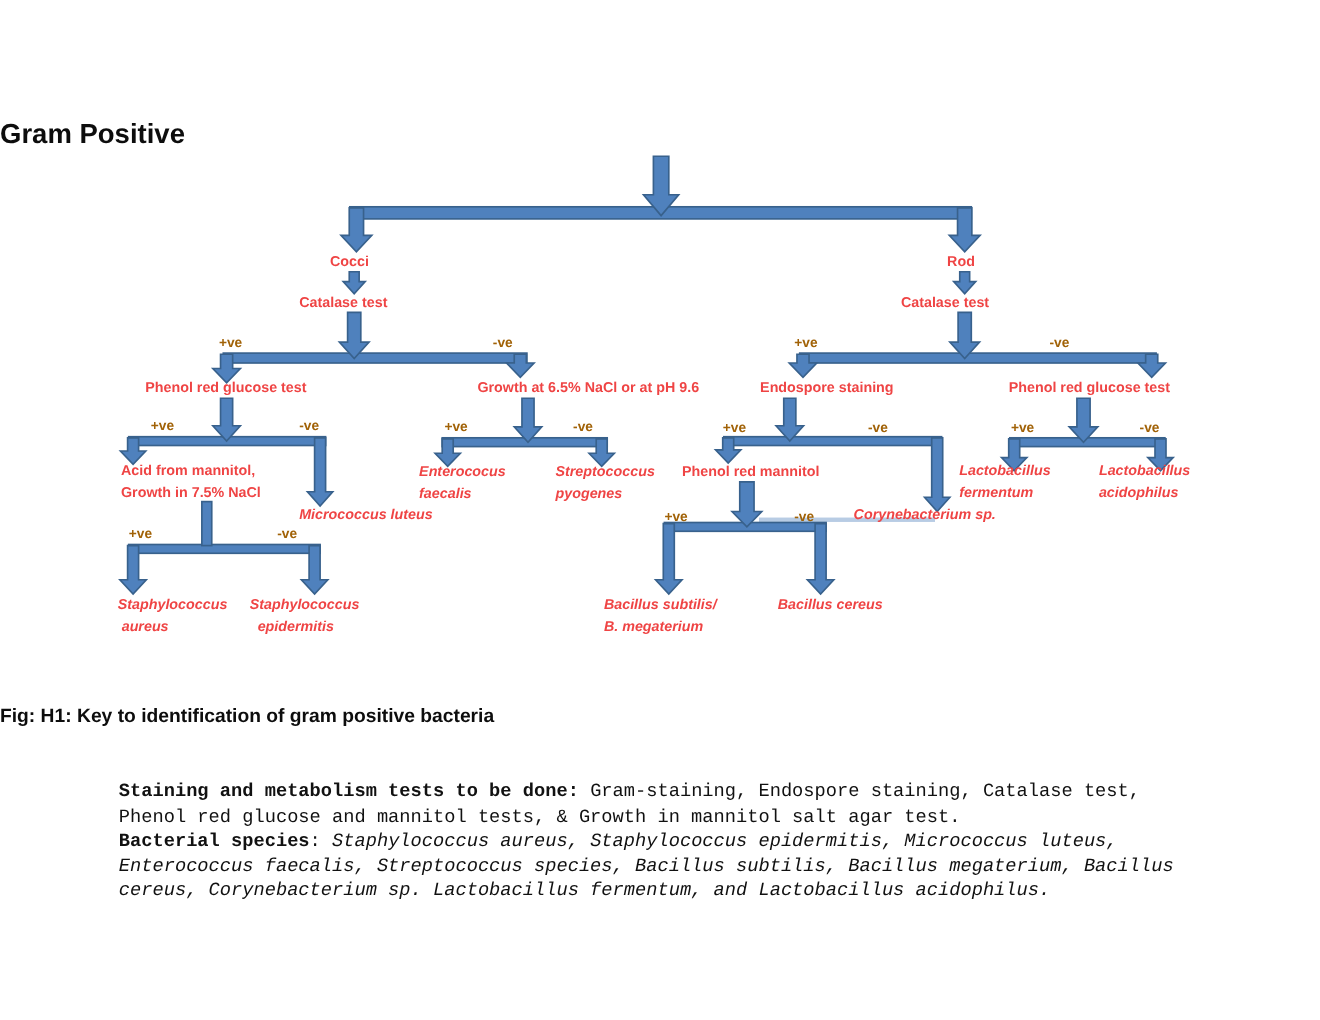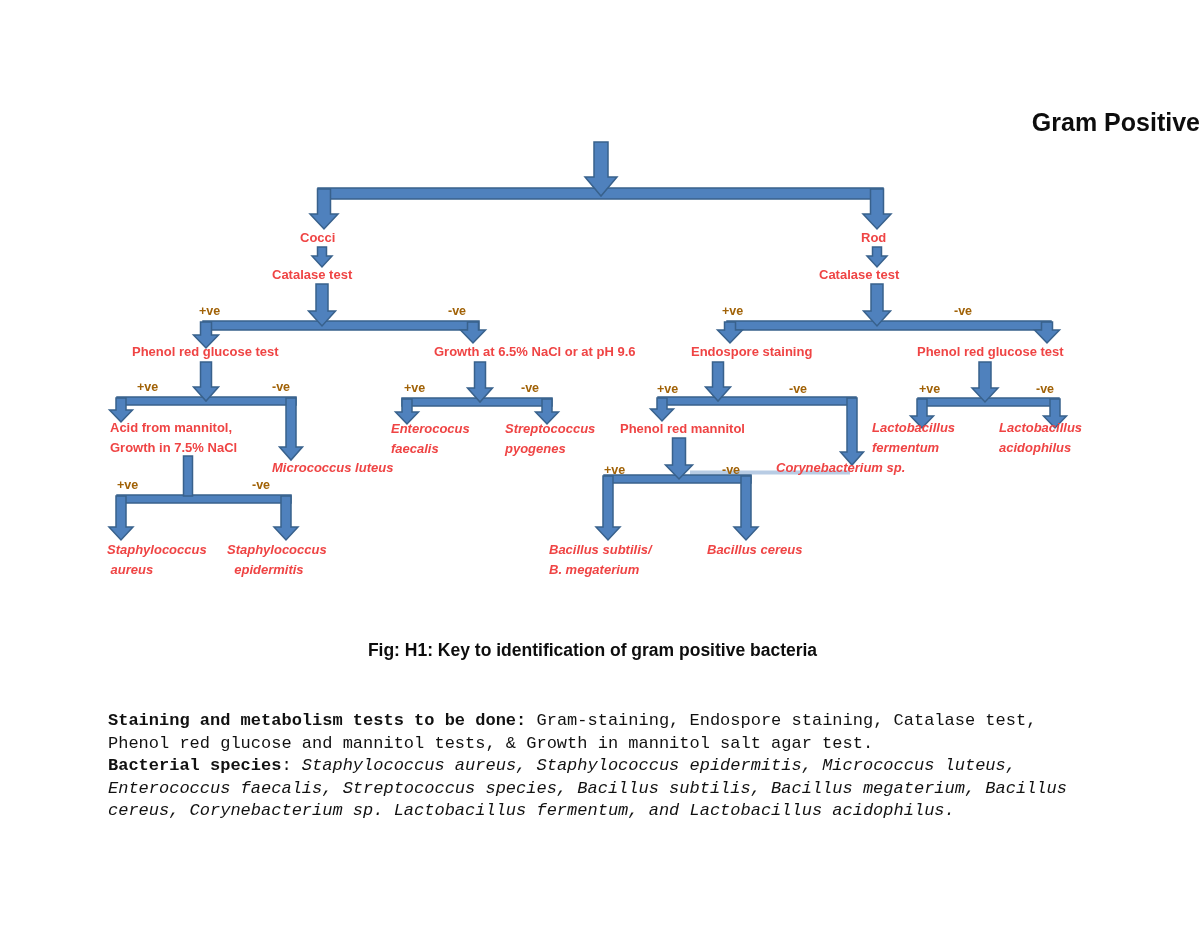--- a/index.html
+++ b/index.html
@@ -3,23 +3,23 @@
 <meta charset="utf-8">
 <style>
   html,body{margin:0;padding:0;background:#ffffff;}
   #page{position:relative;width:1200px;height:927px;background:#ffffff;overflow:hidden;
         font-family:"Liberation Sans",sans-serif;}
   #connectors{position:absolute;left:0;top:0;width:1200px;height:927px;}
   .n{position:absolute;font-weight:bold;font-size:13px;line-height:20px;color:#ef4444;
      white-space:pre;letter-spacing:0;}
   .sp{font-style:italic;}
   .pm{position:absolute;font-weight:bold;font-size:12.5px;color:#a16207;white-space:pre;}
-  #title{position:absolute;top:108px;left:0;width:1200px;text-align:right;
+  #title{position:absolute;top:108px;left:0;width:1200px;text-align:left;
          font-weight:bold;font-size:25px;color:#0d0d0d;}
-  #caption{position:absolute;top:640px;left:0;width:1185px;text-align:center;
+  #caption{position:absolute;top:640px;left:0;width:1185px;
            font-weight:bold;font-size:17.5px;color:#0d0d0d;}
   #notes{position:absolute;left:108px;top:710px;width:998px;
          font-family:Liberation Mono, monospace;font-size:17px;line-height:22.6px;color:#111;}
   #notes b{font-weight:bold;}
   #notes i{font-style:italic;}
 </style>
 </head>
 <body>
 
 <div id="page">
@@ -91,21 +91,21 @@
   <div class="pm" style="left:657px;top:382px">+ve</div>
   <div class="pm" style="left:789px;top:382px">-ve</div>
   <div class="pm" style="left:919px;top:382px">+ve</div>
   <div class="pm" style="left:1036px;top:382px">-ve</div>
   <div class="pm" style="left:117px;top:478px">+ve</div>
   <div class="pm" style="left:252px;top:478px">-ve</div>
   <div class="pm" style="left:604px;top:463px">+ve</div>
   <div class="pm" style="left:722px;top:463px">-ve</div>
 
   <div class="n sp" style="left:272px;top:458px">Micrococcus luteus</div>
-  <div class="n sp" style="left:391px;top:419px">Enterococus
+  <div class="n sp" style="left:381px;top:419px">Enterococus
 faecalis</div>
   <div class="n sp" style="left:505px;top:419px">Streptococcus
 pyogenes</div>
   <div class="n sp" style="left:776px;top:458px">Corynebacterium sp.</div>
   <div class="n sp" style="left:872px;top:418px">Lactobacillus
 fermentum</div>
   <div class="n sp" style="left:999px;top:418px">Lactobacillus
 acidophilus</div>
   <div class="n sp" style="left:107px;top:540px">Staphylococcus
  aureus</div>

